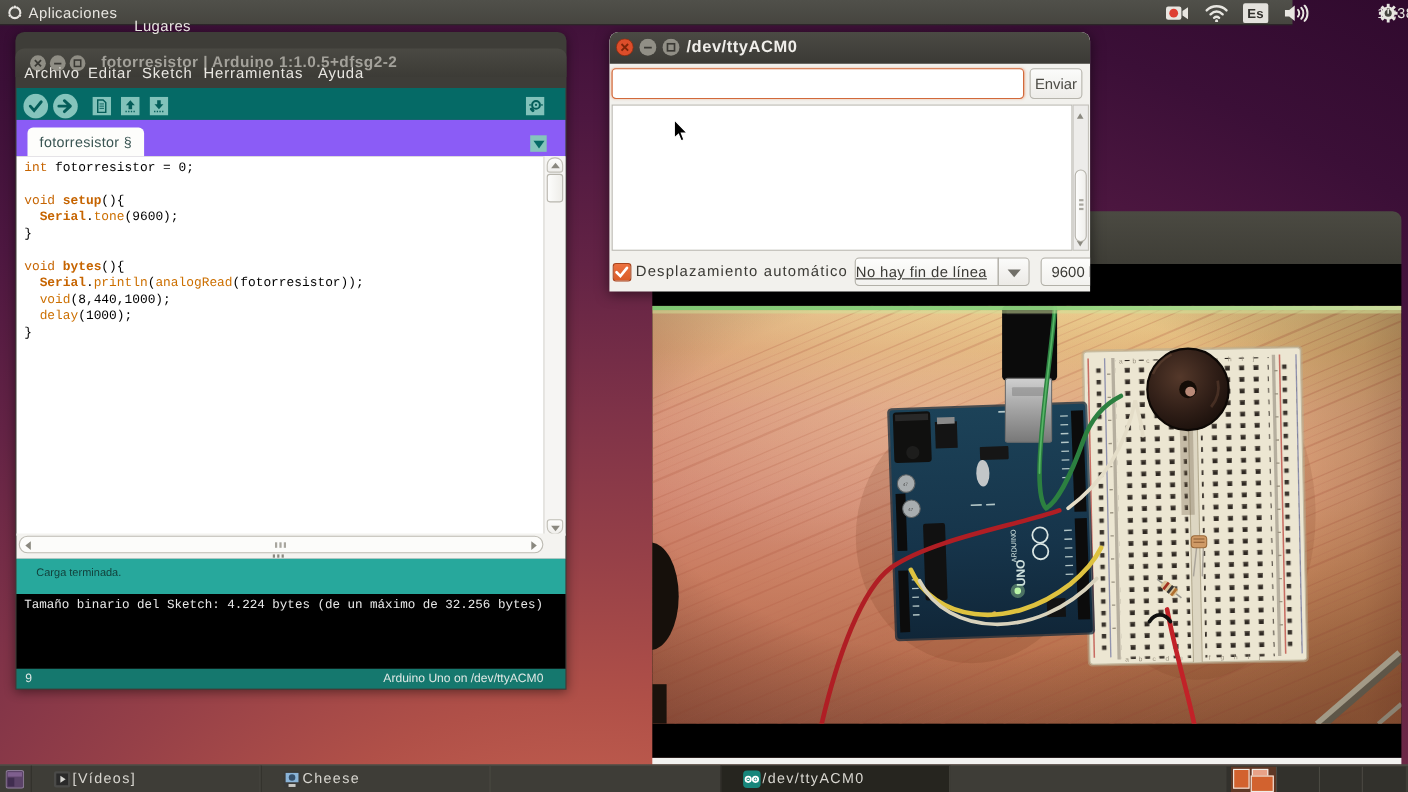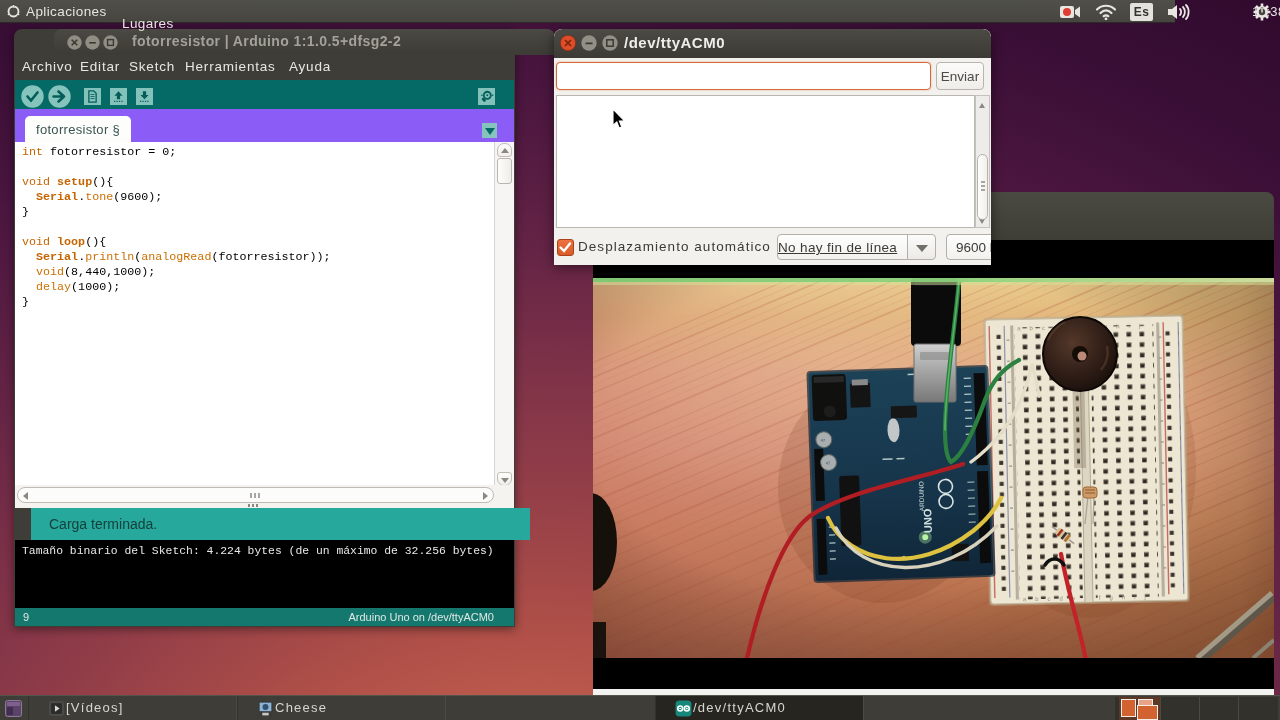--- a/index.html
+++ b/index.html
@@ -18,41 +18,41 @@
 
 #video{position:absolute;left:593px;top:192px;width:681px;height:502px;}
 #vtitle{position:absolute;left:0;top:0;width:681px;height:48px;background:linear-gradient(#4b4a42,#3e3d36);border-radius:8px 8px 0 0;}
 #vblack{position:absolute;left:0;top:48px;width:681px;height:449px;background:#000;}
 #photo{position:absolute;left:0;top:86px;width:681px;height:380px;}
 #vbottom{position:absolute;left:0;top:497px;width:681px;height:6px;background:#f2f2f0;}
 
 
 #ide{position:absolute;left:14px;top:29px;width:501px;height:598px;background:#3e3d38;
 border-radius:8px 8px 0 0;box-shadow:0 2px 10px rgba(0,0,0,.45);}
-#ide-title{position:absolute;left:0;top:0;width:501px;height:26px;
-background:linear-gradient(#4a4943,#3c3b36);border-radius:8px 8px 0 0;margin-left:40px;}
+#ide-title{position:absolute;left:0;top:15px;width:501px;height:26px;
+background:linear-gradient(#4a4943,#3c3b36);border-radius:8px 8px 0 0;}
 #ide-title .t{position:absolute;left:78px;top:4px;font-weight:bold;font-size:14px;letter-spacing:0.4px;color:#a3a19a;}
 #ide-menu{position:absolute;left:0;top:26px;width:501px;height:25px;color:#e9e7e2;font-size:13.5px;letter-spacing:0.8px;}
 #ide-menu span{position:absolute;top:4px;}
 #toolbar{position:absolute;left:1px;top:51px;width:499px;height:29px;background:#056a66;}
 #tabbar{position:absolute;left:1px;top:80px;width:499px;height:33px;background:#8b5cf6;}
 #tab{position:absolute;left:10px;top:7px;width:106px;height:26px;background:#fdfdfb;
 border-radius:5px 5px 0 0;color:#3a5553;font-size:13px;letter-spacing:0.3px;text-align:center;line-height:27px;}
 #tabdd{position:absolute;left:467px;top:14px;width:15px;height:15px;background:#85c4bc;}
 #tabdd:after{content:"";position:absolute;left:2.5px;top:4.5px;border:5px solid transparent;border-top:7px solid #056a66;}
 #code{position:absolute;left:1px;top:113px;width:499px;height:345px;background:#fff;
 font-family:"Liberation Mono",monospace;font-size:11.7px;line-height:15px;white-space:pre;color:#000;}
 #code .inner{position:absolute;left:7px;top:3px;}
 .kw{color:#c66400;}
 .fn{color:#c66400;font-weight:bold;}
 .mt{color:#cc6f00;}
 #vscroll{position:absolute;right:0;top:0;width:20px;height:345px;background:#f6f5f3;border-left:1px solid #d8d6d1;}
 #hscrollrow{position:absolute;left:1px;top:456px;width:499px;height:23px;background:#f4f3f0;}
 #hpill{position:absolute;left:2px;top:2px;width:477px;height:16px;background:#fcfcfa;border:1px solid #bdbbb3;border-radius:8px;}
-#statusbar{position:absolute;left:1px;top:479px;width:499px;height:32px;background:#27a89c;color:#123f3a;font-size:14px;margin-left:16px;}
+#statusbar{position:absolute;left:1px;top:479px;width:499px;height:32px;background:#27a89c;color:#123f3a;font-size:10px;}
 #statusbar span{position:absolute;left:18px;top:8px;}
 #console{position:absolute;left:1px;top:511px;width:499px;height:68px;background:#000;
 font-family:"Liberation Mono",monospace;font-size:11.4px;color:#e8e8e8;}
 #console div{position:absolute;left:7px;top:5px;}
 #bottombar{position:absolute;left:1px;top:579px;width:499px;height:18px;background:#15786e;color:#dfe8e5;font-size:11px;}
 
 
 #serial{position:absolute;left:554px;top:29px;width:437px;height:236px;background:#f2f1ed;
 border-radius:8px 8px 0 0;box-shadow:0 2px 12px rgba(0,0,0,.5);}
 #ser-title{position:absolute;left:0;top:0;width:437px;height:29px;
@@ -439,21 +439,21 @@
     <div id="tab">fotorresistor §</div>
     <div id="tabdd"></div>
   </div>
   <div id="code">
     <div class="inner"><span class="kw">int</span> fotorresistor = 0;
 
 <span class="kw">void</span> <span class="fn">setup</span>(){
   <span class="fn">Serial</span>.<span class="mt">tone</span>(9600);
 }
 
-<span class="kw">void</span> <span class="fn">loop</span>(){
+<span class="kw">void</span> <span class="fn">bytes</span>(){
   <span class="fn">Serial</span>.<span class="mt">println</span>(<span class="mt">analogRead</span>(fotorresistor));
   <span class="mt">void</span>(8,440,1000);
   <span class="mt">delay</span>(1000);
 }</div>
     <div id="vscroll">
       <div style="position:absolute;left:2px;top:1px;width:15px;height:14px;background:linear-gradient(#fdfdfc,#efeeeb);border:1px solid #c0beb6;border-radius:7px 7px 3px 3px;">
         <div style="position:absolute;left:3.2px;top:4px;border:4px solid transparent;border-bottom:5px solid #8a887f;border-top:none;"></div></div>
       <div style="position:absolute;left:2px;top:16px;width:15px;height:26px;background:linear-gradient(90deg,#fdfdfc,#eeede9);border:1px solid #b8b6ae;border-radius:3px;"></div>
       <div style="position:absolute;left:2px;bottom:1px;width:15px;height:14px;background:linear-gradient(#fdfdfc,#efeeeb);border:1px solid #c0beb6;border-radius:3px 3px 7px 7px;">
         <div style="position:absolute;left:3.2px;top:5px;border:4px solid transparent;border-top:5px solid #8a887f;border-bottom:none;"></div></div>

